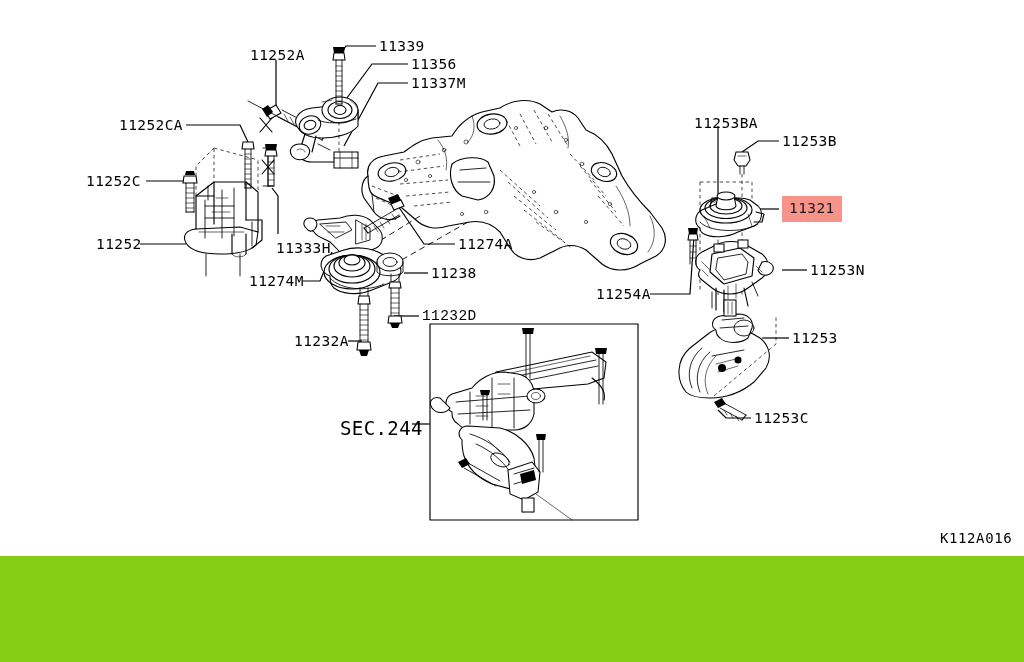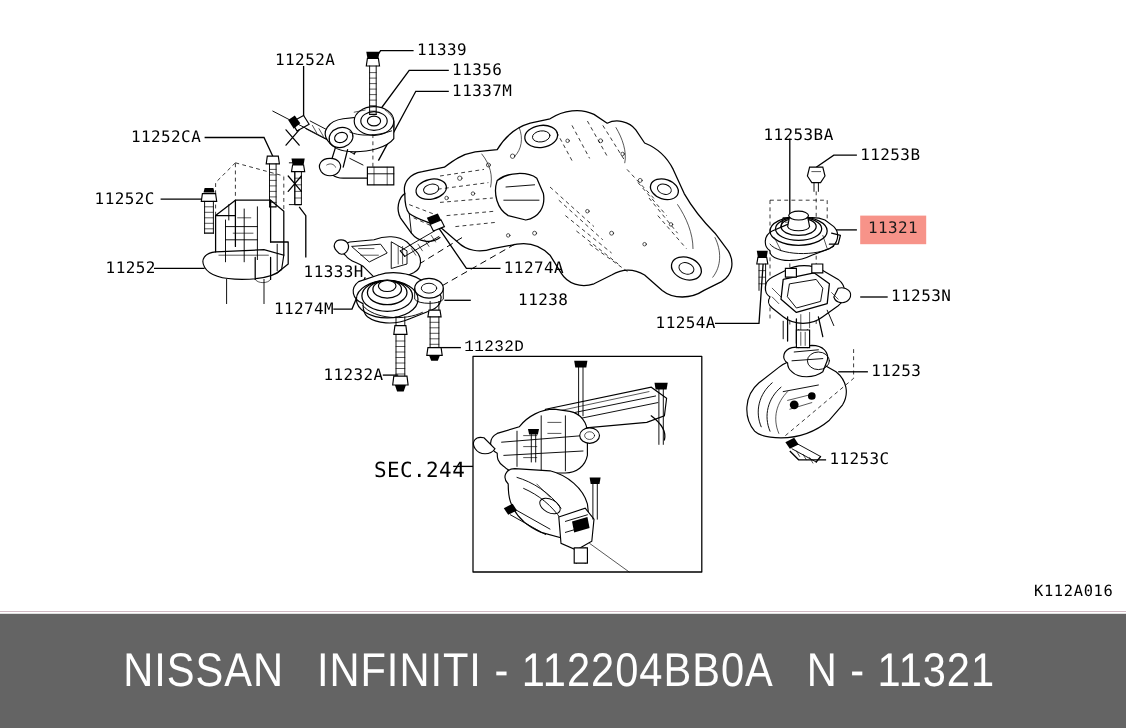--- a/index.html
+++ b/index.html
@@ -4,21 +4,21 @@
 <style>
   html, body {
     margin: 0;
     padding: 0;
     background: #ffffff;
   }
   #page {
     position: relative;
     width: 1024px;
     height: 662px;
-    background: #be185d;
+    background: #84cc16;
     font-family: "DejaVu Sans Mono", monospace;
     overflow: hidden;
   }
   #diagram-area {
     position: absolute;
     left: 0; top: 0;
     width: 1024px;
     height: 556px;
     background: #ffffff;
   }
@@ -608,34 +608,31 @@
     <div class="plabel" style="left:250px; top:48px;">11252A</div>
     <div class="plabel" style="left:379px; top:39px;">11339</div>
     <div class="plabel" style="left:411px; top:57px;">11356</div>
     <div class="plabel" style="left:411px; top:76px;">11337M</div>
     <div class="plabel" style="left:119px; top:118px;">11252CA</div>
     <div class="plabel" style="left:86px; top:174px;">11252C</div>
     <div class="plabel" style="left:96px; top:237px;">11252</div>
     <div class="plabel" style="left:248px; top:241px;margin-left:28px;">11333H</div>
     <div class="plabel" style="left:249px; top:274px;">11274M</div>
     <div class="plabel" style="left:458px; top:237px;">11274A</div>
-    <div class="plabel" style="left:431px; top:266px;margin-left:40px;">11238</div>
+    <div class="plabel" style="left:431px; top:266px;">11238</div>
     <div class="plabel" style="left:422px; top:309px;font-family:Liberation Mono, monospace;">11232D</div>
     <div class="plabel" style="left:294px; top:334px;">11232A</div>
     <div class="plabel" style="left:694px; top:116px;">11253BA</div>
     <div class="plabel" style="left:782px; top:134px;">11253B</div>
     <div class="plabel hl" style="left:782px; top:196px;">11321</div>
     <div class="plabel" style="left:810px; top:263px;">11253N</div>
     <div class="plabel" style="left:596px; top:287px;">11254A</div>
     <div class="plabel" style="left:792px; top:331px;">11253</div>
     <div class="plabel" style="left:754px; top:411px;">11253C</div>
 
     <div class="seclabel" style="left:340px; top:417px;">SEC.244</div>
 
     <div class="diagcode" style="left:940px; top:530px;">K112A016</div>
 
   </div>
 
-  <div id="banner">
-    <div id="banner-text"><span>NISSAN</span><span class="banner-gap"></span><span>INFINITI</span> <span>-</span> <span>112204BB0A</span><span class="banner-gap"></span><span>N</span> <span>-</span> <span>11321</span></div>
-  </div>
 
 </div>
 
 </body></html>

